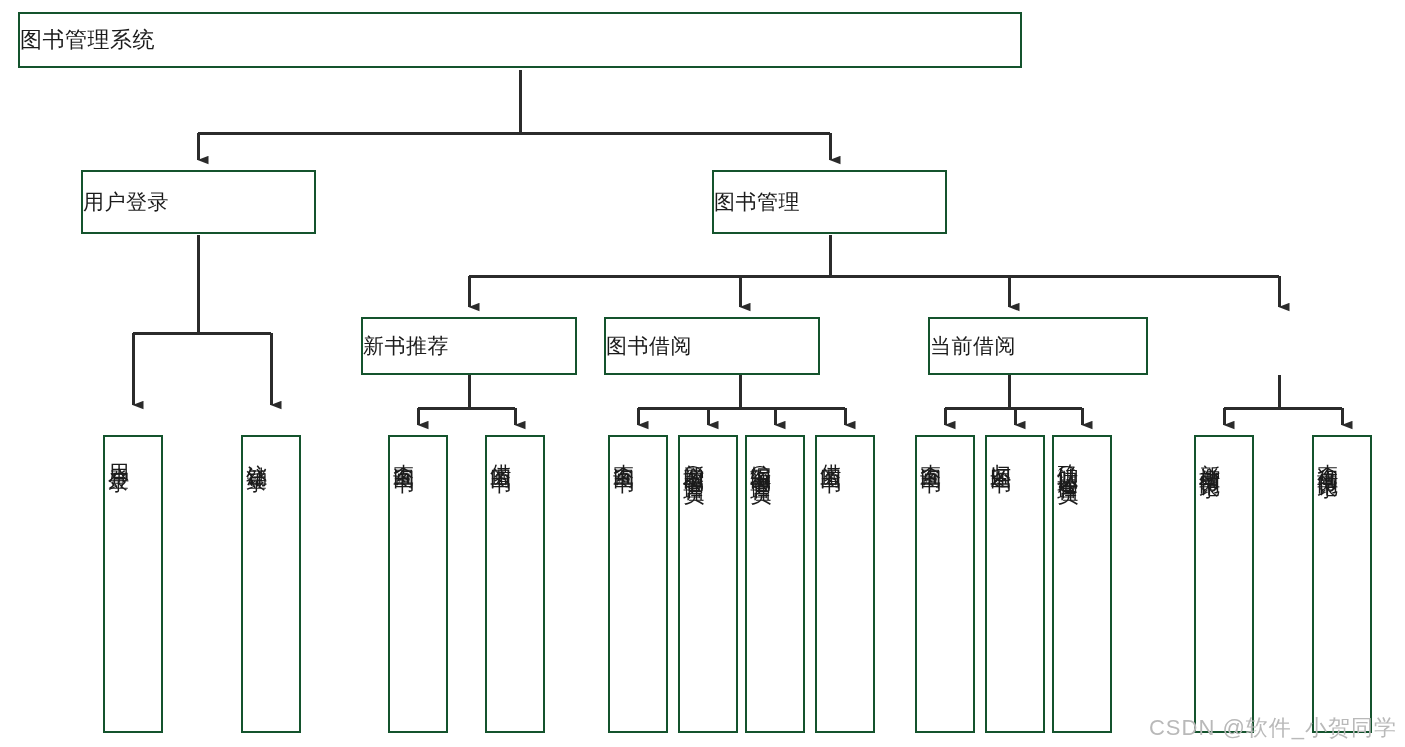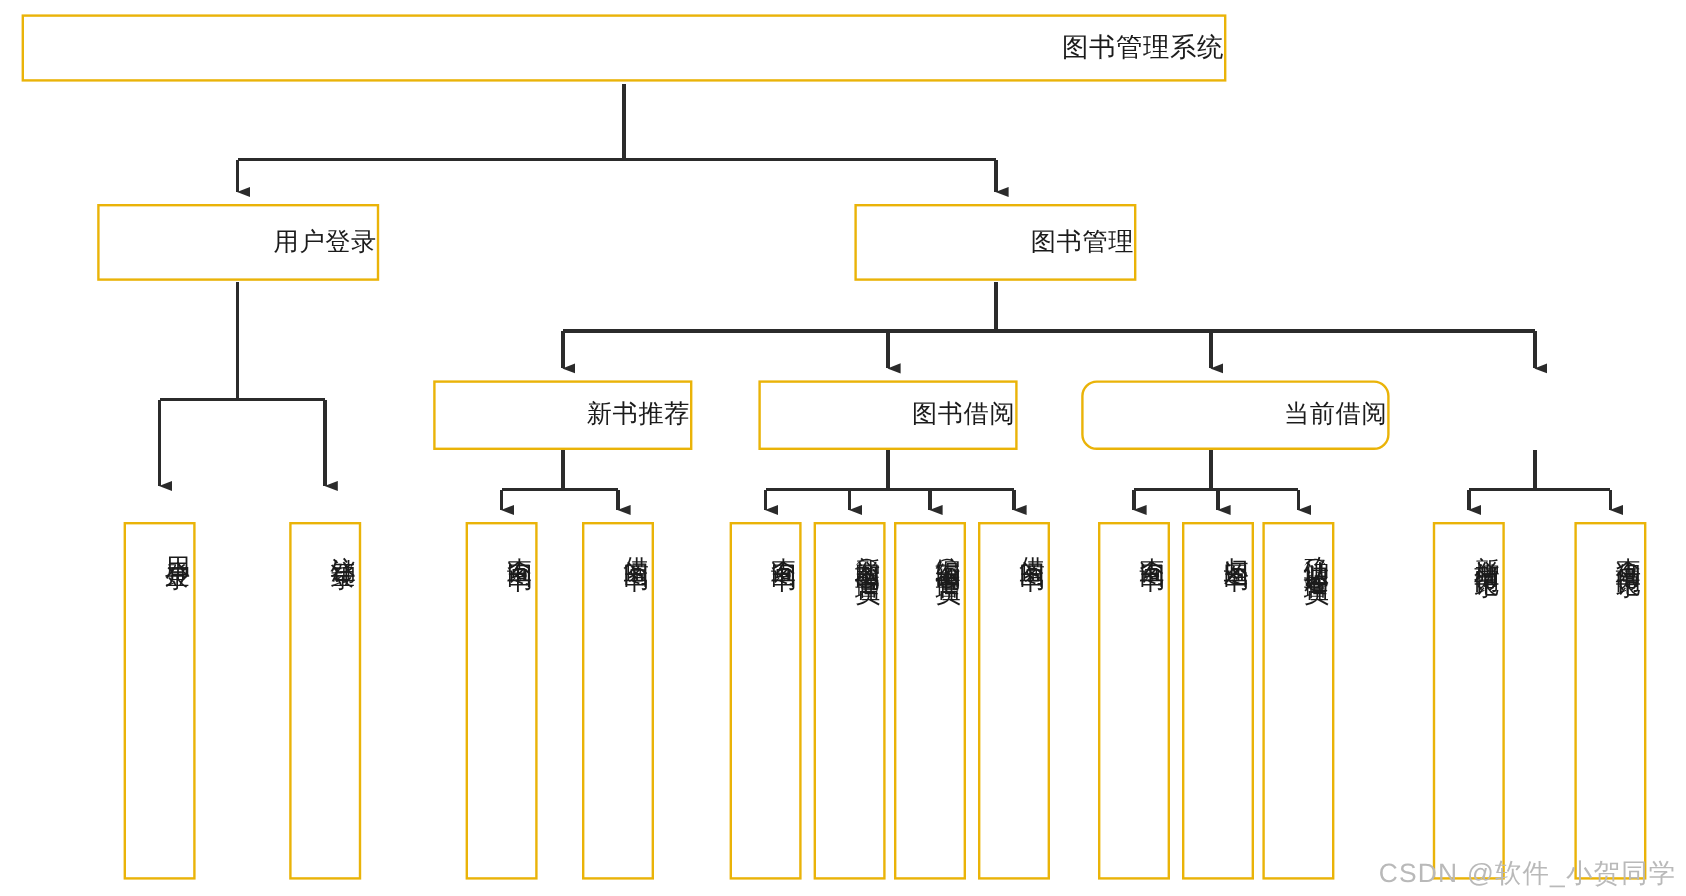--- a/index.html
+++ b/index.html
@@ -8,24 +8,24 @@
     font-family:"Liberation Sans","DejaVu Sans",sans-serif;
     color:#1a1a1a;
   }
   #stage{position:relative;width:1405px;height:747px;}
   svg#wires{position:absolute;left:0;top:0;width:1405px;height:747px;}
 
   .node{
     position:absolute;
     box-sizing:border-box;
     background:#ffffff;
-    border:2px solid #eab308;
+    border:2px solid #14532d;
     display:flex;
     align-items:center;
-    justify-content:flex-end;
+    justify-content:flex-start;
     text-align:center;
   }
   .node .lbl{
     display:block;
     color:#1b1b1b;
     letter-spacing:0.5px;
   }
   .node.horiz .lbl{font-size:21px;line-height:1.1;}
   .node.root .lbl{font-size:22px;}
   .node.vert{
@@ -111,24 +111,24 @@
   <div class="node horiz" style="left:81px;top:170px;width:235px;height:64px;">
     <span class="lbl">用户登录</span>
   </div>
   <div class="node horiz" style="left:361px;top:317px;width:216px;height:58px;">
     <span class="lbl">新书推荐</span>
   </div>
 
   <div class="node horiz" style="left:712px;top:170px;width:235px;height:64px;">
     <span class="lbl">图书管理</span>
   </div>
-  <div class="node horiz" style="left:632px;top:317px;width:216px;height:58px;">
+  <div class="node horiz" style="left:604px;top:317px;width:216px;height:58px;">
     <span class="lbl">图书借阅</span>
   </div>
-  <div class="node horiz" style="left:901px;top:317px;width:257px;height:58px;border-radius:13px;">
+  <div class="node horiz" style="left:928px;top:317px;width:220px;height:58px;">
     <span class="lbl">当前借阅</span>
   </div>
 
   <div class="node vert" style="left:103px;top:435px;width:60px;height:298px;">
     <span class="lbl">用户登录</span>
   </div>
   <div class="node vert" style="left:241px;top:435px;width:60px;height:298px;">
     <span class="lbl">注销登录</span>
   </div>
 

